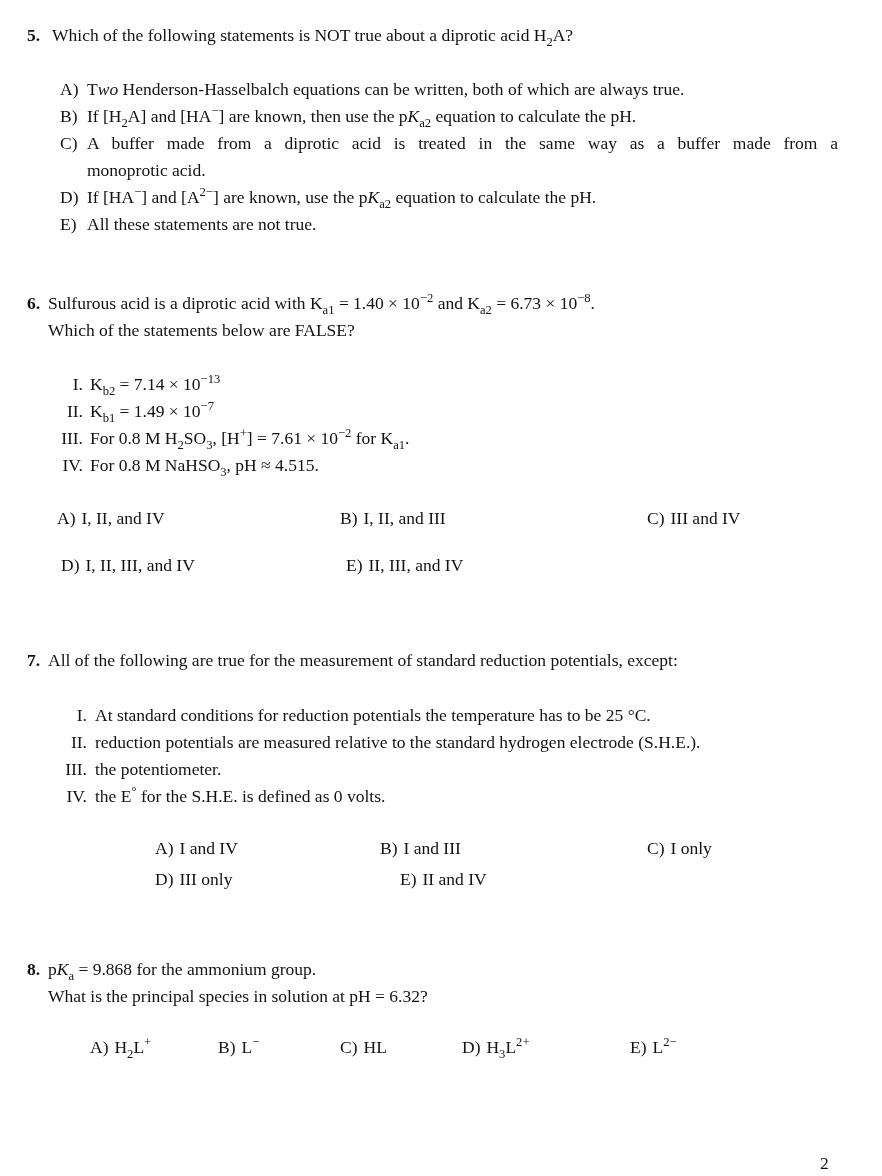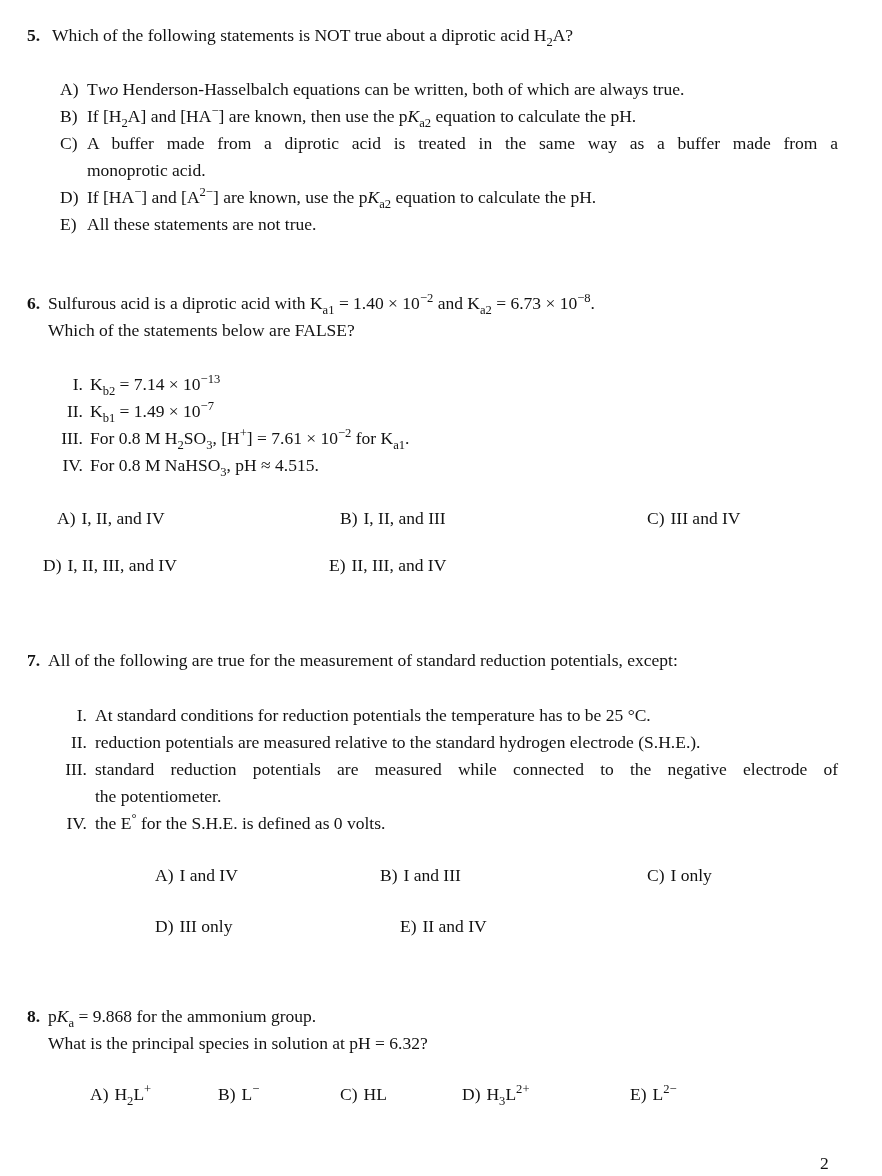--- a/index.html
+++ b/index.html
@@ -105,57 +105,56 @@
         <span class="stmt-numeral">IV.</span>
         <div class="stmt-text">For 0.8 M NaHSO<sub>3</sub>, pH ≈ 4.515.</div>
       </div>
     </div>
     <div class="ans-row" style="margin-top:26px;">
       <span class="ans" style="left:30px"><span class="ans-label">A)</span><span>I, II, and IV</span></span>
       <span class="ans" style="left:313px"><span class="ans-label">B)</span><span>I, II, and III</span></span>
       <span class="ans" style="left:620px"><span class="ans-label">C)</span><span>III and IV</span></span>
     </div>
     <div class="ans-row" style="margin-top:20px;">
-      <span class="ans" style="left:16px"><span class="ans-label">D)</span><span>I, II, III, and IV</span></span>
-      <span class="ans" style="left:302px"><span class="ans-label">E)</span><span>II, III, and IV</span></span>
+      <span class="ans" style="left:34px"><span class="ans-label">D)</span><span>I, II, III, and IV</span></span>
+      <span class="ans" style="left:319px"><span class="ans-label">E)</span><span>II, III, and IV</span></span>
     </div>
   </div>
 
   <div style="margin-top:68px;">
     <div class="q-stem">
       <span class="qnum narrow">7.</span>
       <div class="stem-text">All of the following are true for the measurement of standard reduction potentials, except:</div>
     </div>
     <div class="statements wide-numerals" style="margin-top:28px;">
       <div class="stmt">
         <span class="stmt-numeral">I.</span>
         <div class="stmt-text">At standard conditions for reduction potentials the temperature has to be 25 °C.</div>
       </div>
       <div class="stmt">
         <span class="stmt-numeral">II.</span>
         <div class="stmt-text">reduction potentials are measured relative to the standard hydrogen electrode (S.H.E.).</div>
       </div>
       <div class="stmt">
         <span class="stmt-numeral">III.</span>
         <div class="stmt-text">
-          <div class="line-justify">standard reduction potentials are measured while connected to the negative electrode of</div>
           <div>the potentiometer.</div>
         </div>
       </div>
       <div class="stmt">
         <span class="stmt-numeral">IV.</span>
         <div class="stmt-text">the E<sup>°</sup> for the S.H.E. is defined as 0 volts.</div>
       </div>
     </div>
     <div class="ans-row" style="margin-top:25px;">
       <span class="ans" style="left:128px"><span class="ans-label">A)</span><span>I and IV</span></span>
       <span class="ans" style="left:353px"><span class="ans-label">B)</span><span>I and III</span></span>
       <span class="ans" style="left:620px"><span class="ans-label">C)</span><span>I only</span></span>
     </div>
-    <div class="ans-row" style="margin-top:24px;">
+    <div class="ans-row" style="margin-top:4px;">
       <span class="ans" style="left:128px"><span class="ans-label">D)</span><span>III only</span></span>
       <span class="ans" style="left:373px"><span class="ans-label">E)</span><span>II and IV</span></span>
     </div>
   </div>
 
   <div style="margin-top:63px;">
     <div class="q-stem">
       <span class="qnum narrow">8.</span>
       <div class="stem-text">
         <div>p<i>K</i><sub>a</sub> = 9.868 for the ammonium group.</div>

